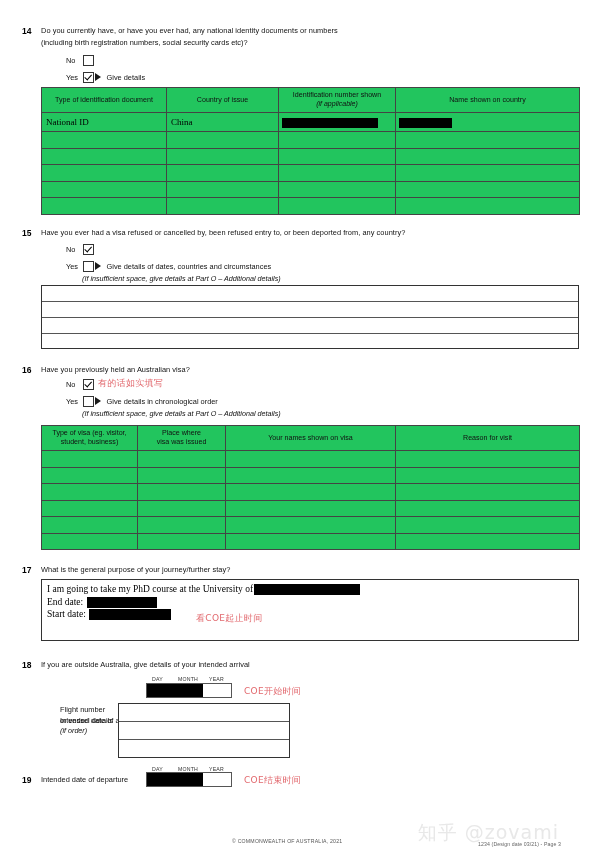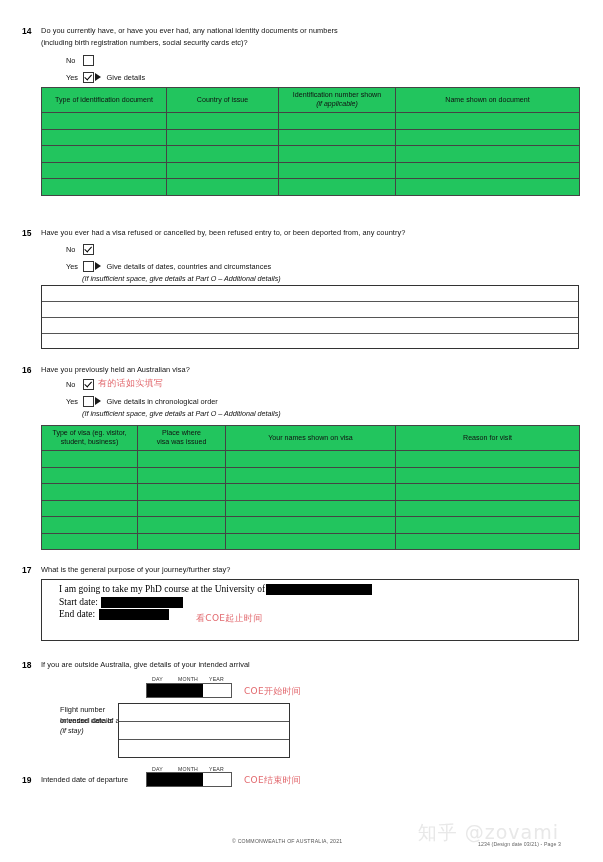--- a/index.html
+++ b/index.html
@@ -177,21 +177,20 @@
     box-sizing: border-box;
   }
   .linedbox .ln:last-child { border-bottom: none; }
 
   
   .answerbox {
     position: absolute;
     border: 1px solid #333;
     background: #fff;
     box-sizing: border-box;
-    padding-left: 12px;
   }
   .answer-line {
     font-family: "Liberation Serif", serif;
     font-size: 9.5px;
     color: #000;
     line-height: 12.5px;
     white-space: nowrap;
     padding-left: 5px;
   }
 
@@ -283,24 +282,30 @@
           <col style="width:184px">
       </colgroup>
       <thead>
         <tr>
           <th>Type of identification document</th>
           <th>Country of issue</th>
           <th>
             <span>Identification number shown</span><br>
             <span class="it">(if applicable)</span>
           </th>
-          <th>Name shown on document</th>
+          <th>Name shown on country</th>
         </tr>
       </thead>
       <tbody>
+        <tr>
+          <td class="filled">National ID</td>
+          <td class="filled">China</td>
+          <td><span class="redact" style="width:96px; margin-left:3px;"></span></td>
+          <td><span class="redact" style="width:53px; margin-left:3px;"></span></td>
+        </tr>
         <tr>
             <td></td>
             <td></td>
             <td></td>
             <td></td>
           </tr>
         <tr>
             <td></td>
             <td></td>
             <td></td>
@@ -435,24 +440,24 @@
 
   <div class="q" style="top:565px;">
     <div class="qnum" style="top:0px;">17</div>
     <div class="qtext" style="top:0px; width:540px;">What is the general purpose of your journey/further stay?</div>
 
     <div class="answerbox" style="left:41px; top:14px; width:538px; height:62px;">
       <div class="answer-line" style="padding-top:3px;">
         <span>I am going to take my PhD course at the University of</span><span class="redact" style="width:106px; height:11px; margin-left:1px;"></span>
       </div>
       <div class="answer-line">
-        <span>Start date:</span><span class="redact" style="width:82px; height:11px; margin-left:3px;"></span>
+        <span>End date:</span><span class="redact" style="width:70px; height:11px; margin-left:4px;"></span>
       </div>
       <div class="answer-line">
-        <span>End date:</span><span class="redact" style="width:70px; height:11px; margin-left:4px;"></span>
+        <span>Start date:</span><span class="redact" style="width:82px; height:11px; margin-left:3px;"></span>
       </div>
     </div>
     <div class="cn" style="left:196px; top:47px;">看COE起止时间</div>
   </div>
 
   <div class="q" style="top:660px;">
     <div class="qnum" style="top:0px;">18</div>
     <div class="qtext" style="top:0px; width:540px;">If you are outside Australia, give details of your intended arrival</div>
 
     <div class="fieldlabel" style="left:60px; top:26px;margin-top:30px;">Intended date of arrival</div>
@@ -463,21 +468,21 @@
 
     <div class="datefield" style="left:146px; top:23px; width:86px; height:15px;">
       <div class="seg black" style="width:57px;"></div>
       <div class="seg" style="width:29px;"></div>
     </div>
     <div class="cn" style="left:244px; top:25px;">COE开始时间</div>
 
     <div class="fieldlabel" style="left:60px; top:45px;">
       <span>Flight number</span><br>
       <span>or vessel details</span><br>
-      <span class="ital">(if stay)</span>
+      <span class="ital">(if order)</span>
     </div>
 
     <div class="linedbox" style="left:118px; top:43px; width:172px; height:55px;">
       <div class="ln" style="height:18px;"></div>
       <div class="ln" style="height:18px;"></div>
       <div class="ln" style="height:18px;"></div>
     </div>
   </div>
 
   <div class="q" style="top:766px;">

